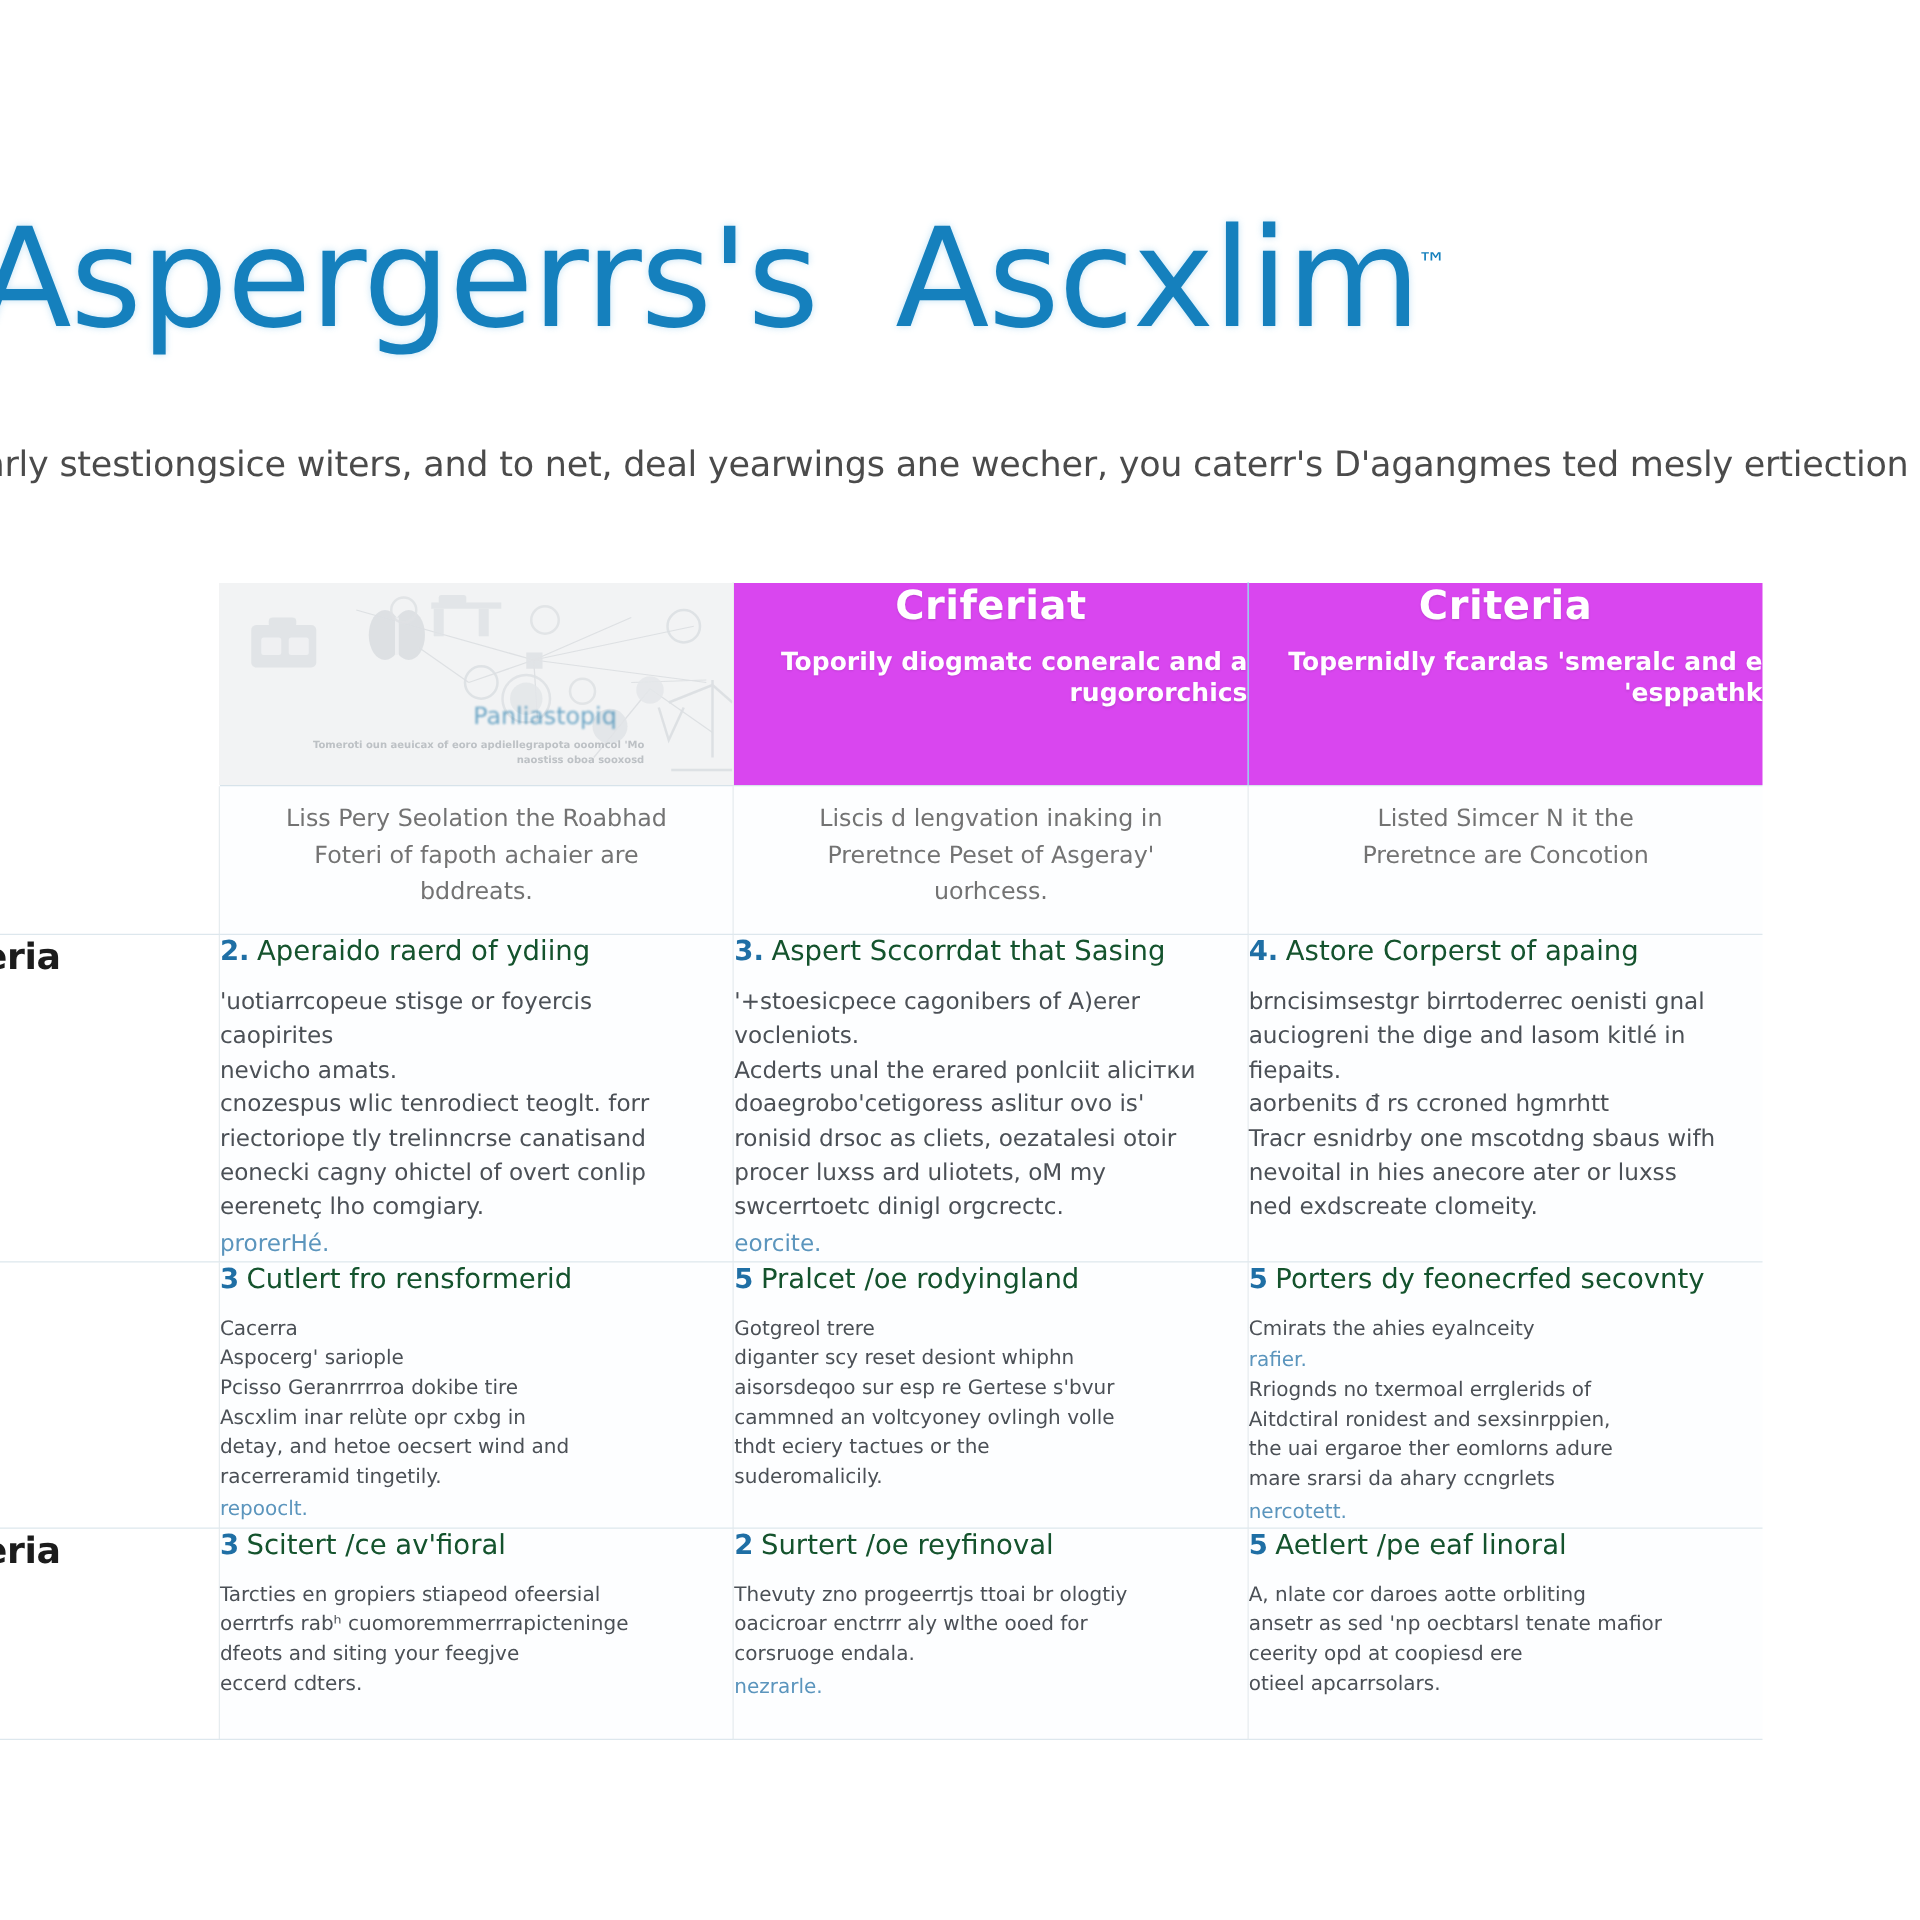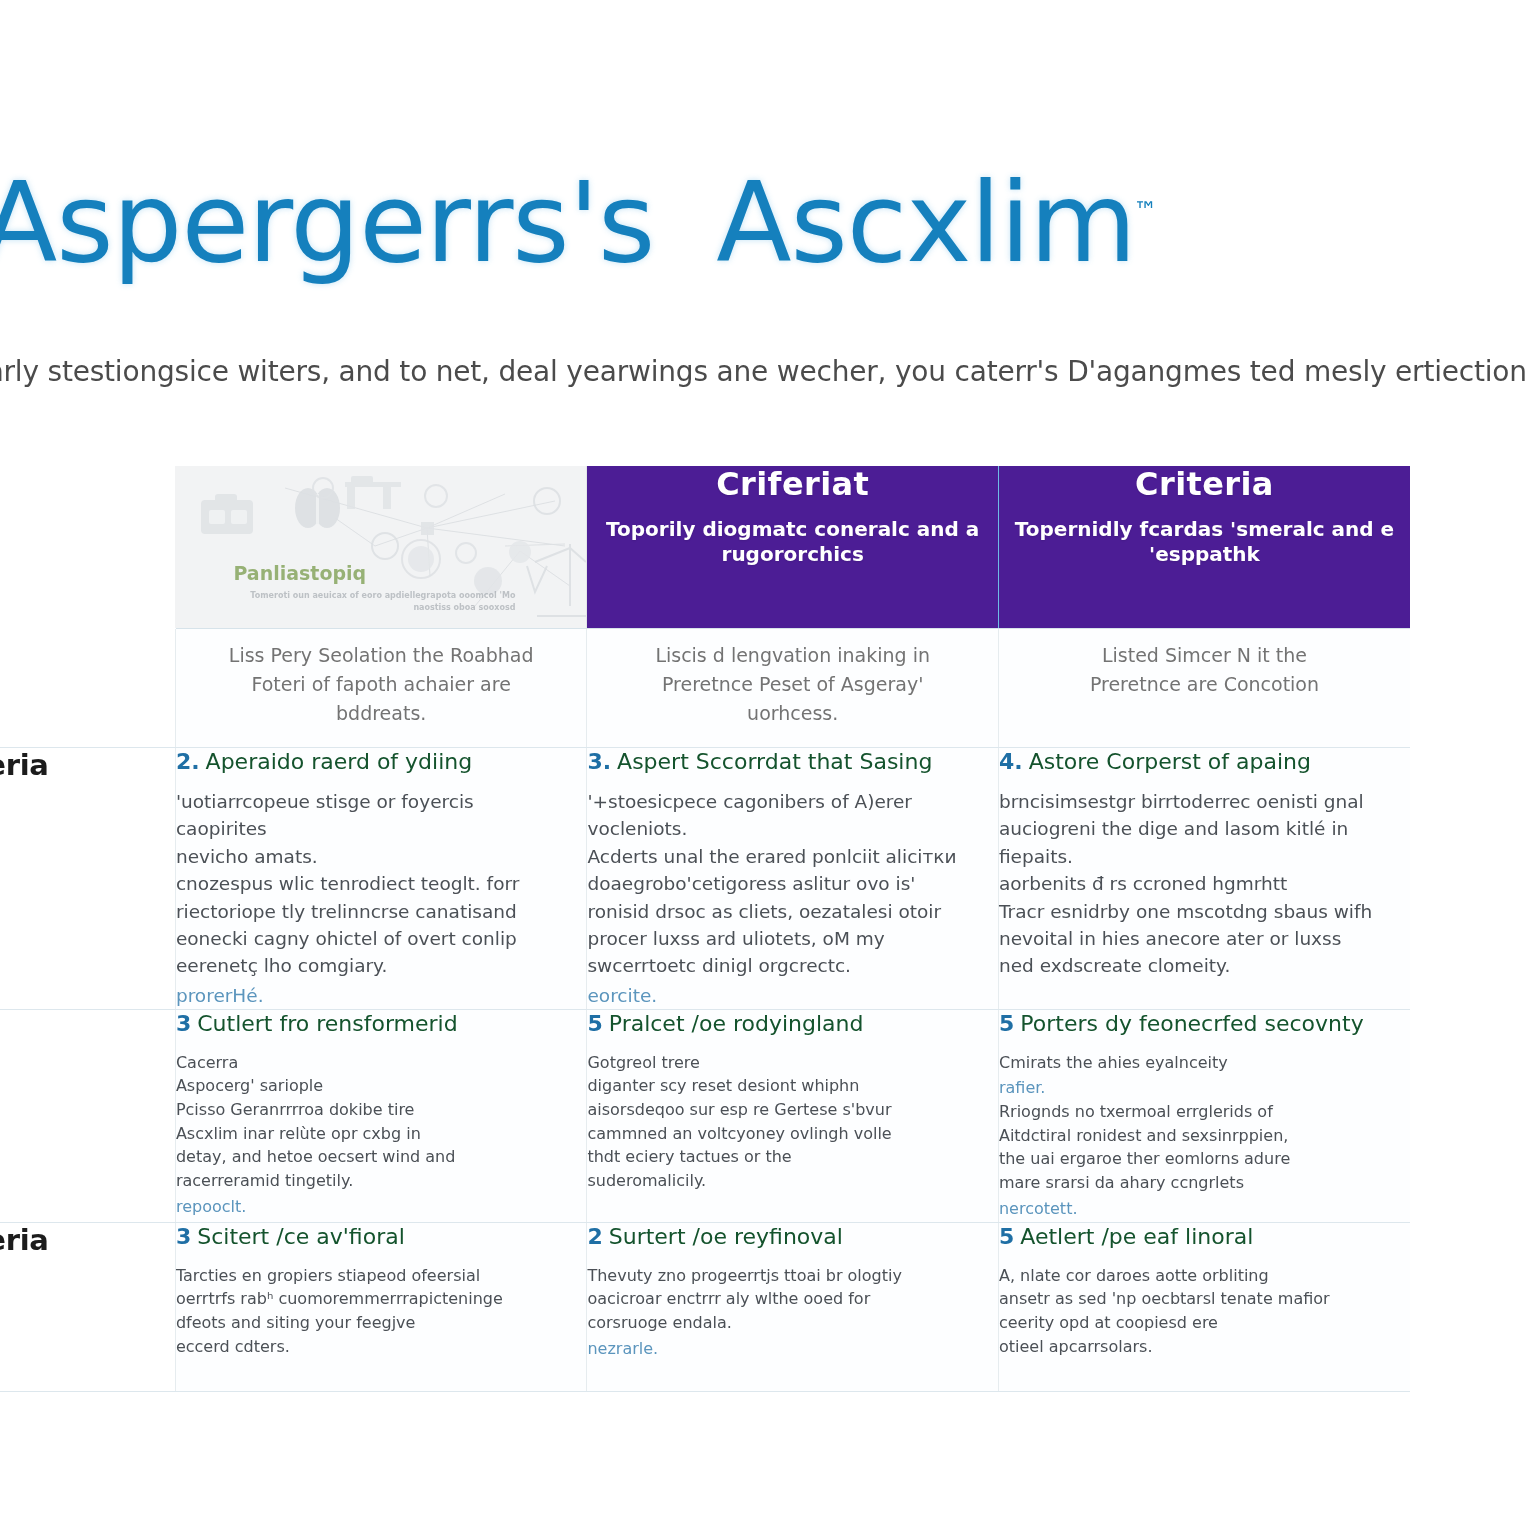--- a/index.html
+++ b/index.html
@@ -95,21 +95,21 @@
   .hdr-blank {
     background: #ffffff;
     border-bottom: 1px solid transparent;
   }
   .hdr-illus {
     background: #f2f3f4;
     overflow: hidden;
     border-right: 1px solid #e3e6e8;
   }
   .hdr-blue {
-    background: #4c1d95;
+    background: #d946ef;
     color: #ffffff;
     text-align: center;
     padding: 22px 26px 0 26px;
     border-right: 1px solid #6fbbe6;
     margin-top: 16px;
   }
   .hdr-blue:last-child { border-right: none; }
   .hdr-title {
     font-family: "DejaVu Sans", sans-serif;
     font-size: 32px;
@@ -117,40 +117,40 @@
     letter-spacing: 0.4px;
     line-height: 1.15;
     text-shadow: 0 1px 2px rgba(0,0,0,0.12);
   }
   .hdr-sub {
     margin-top: 14px;
     font-family: "DejaVu Sans", sans-serif;
     font-size: 20px;
     font-weight: bold;
     line-height: 1.28;
-    text-align: center;
+    text-align: right;
     text-shadow: 0 1px 2px rgba(0,0,0,0.10);
   }
 
   
   .illus {
     position: absolute;
     inset: 0;
     opacity: 0.30;
   }
   .illus-caption {
     position: absolute;
     left: 58px;
     top: 96px;
     width: 260px;
-    text-align: left;
-    color: #4d7c0f;
+    text-align: right;
+    color: #0369a1;
     font-family: "DejaVu Sans", sans-serif;
     font-size: 19px;
-    font-weight: bold;
+    font-weight: normal;
     filter: blur(0.7px);
     opacity: 0.55;
   }
   .illus-sub {
     position: absolute;
     left: 40px;
     top: 124px;
     width: 300px;
     text-align: right;
     color: #9aa0a6;

